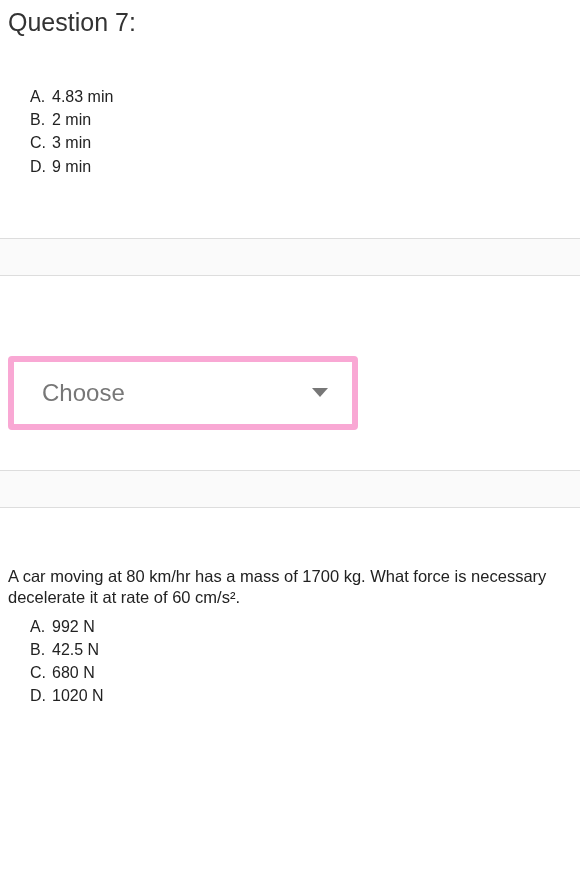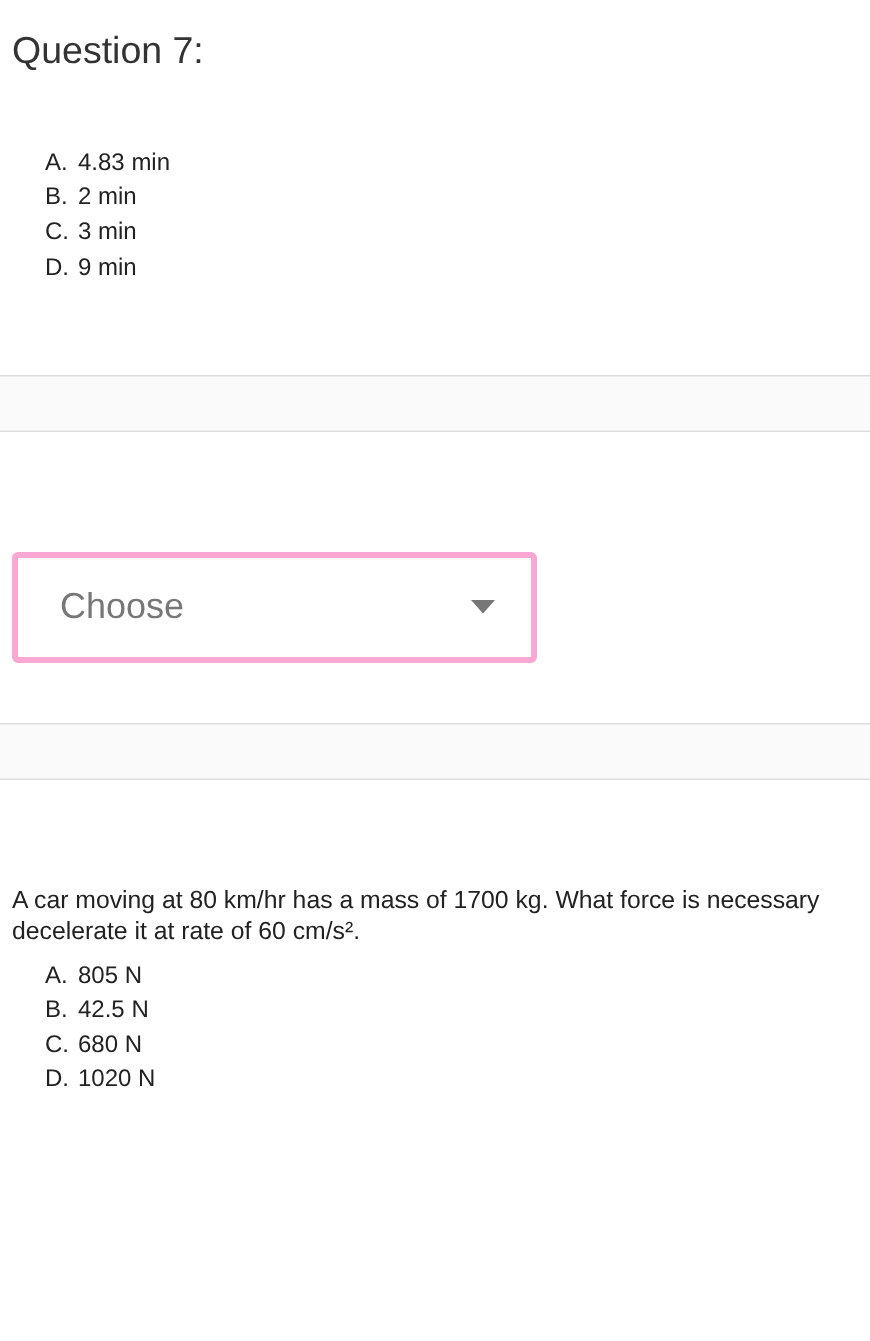--- a/index.html
+++ b/index.html
@@ -1,36 +1,36 @@
 <!DOCTYPE html>
 <html><head>
 <meta charset="utf-8">
 <style>
   * { box-sizing: border-box; margin: 0; padding: 0; }
   html, body { width: 580px; background: #fff; font-family: Arial, Helvetica, sans-serif; color: #222; }
   .page { width: 580px; }
-  .question-block { padding: 20px 8px 0 8px; }
+  .question-block { padding: 8px 8px 0 8px; }
   .question-title { font-size: 25px; font-weight: 400; color: #333; margin-bottom: 48px; }
   .prompt { font-size: 16.5px; line-height: 1.3; color: #222; margin-bottom: 6px; }
   .options { list-style: none; padding-left: 22px; }
   .options li { font-size: 16px; line-height: 1.45; color: #222; display: flex; }
   .opt-letter { width: 22px; flex-shrink: 0; }
   .divider-band {
     margin-top: 60px;
     height: 38px;
     border-top: 1px solid #ddd;
     border-bottom: 1px solid #ddd;
     background: #fafafa;
   }
   .divider-band.second { margin-top: 40px; margin-bottom: 50px; }
   .dropdown-zone { padding: 80px 8px 0 8px; }
   .dropdown {
     width: 350px;
     height: 74px;
-    border: 4px solid #f9a8d4;
+    border: 6px solid #f9a8d4;
     border-radius: 4px;
     display: flex;
     align-items: center;
     justify-content: space-between;
     padding: 0 24px 0 28px;
     cursor: pointer;
     background: #fff;
   }
   .dropdown-label { font-size: 24px; color: #777; }
   .chevron {
@@ -76,21 +76,21 @@
     </div>
   </div>
 
   <div class="divider-band second"></div>
 
   <div class="question-block">
     <p class="prompt">A car moving at 80 km/hr has a mass of 1700 kg. What force is necessary decelerate it at rate of 60 cm/s².</p>
     <ul class="options">
       <li>
         <span class="opt-letter">A.</span>
-        <span>805 N</span>
+        <span>992 N</span>
       </li>
       <li>
         <span class="opt-letter">B.</span>
         <span>42.5 N</span>
       </li>
       <li>
         <span class="opt-letter">C.</span>
         <span>680 N</span>
       </li>
       <li>

